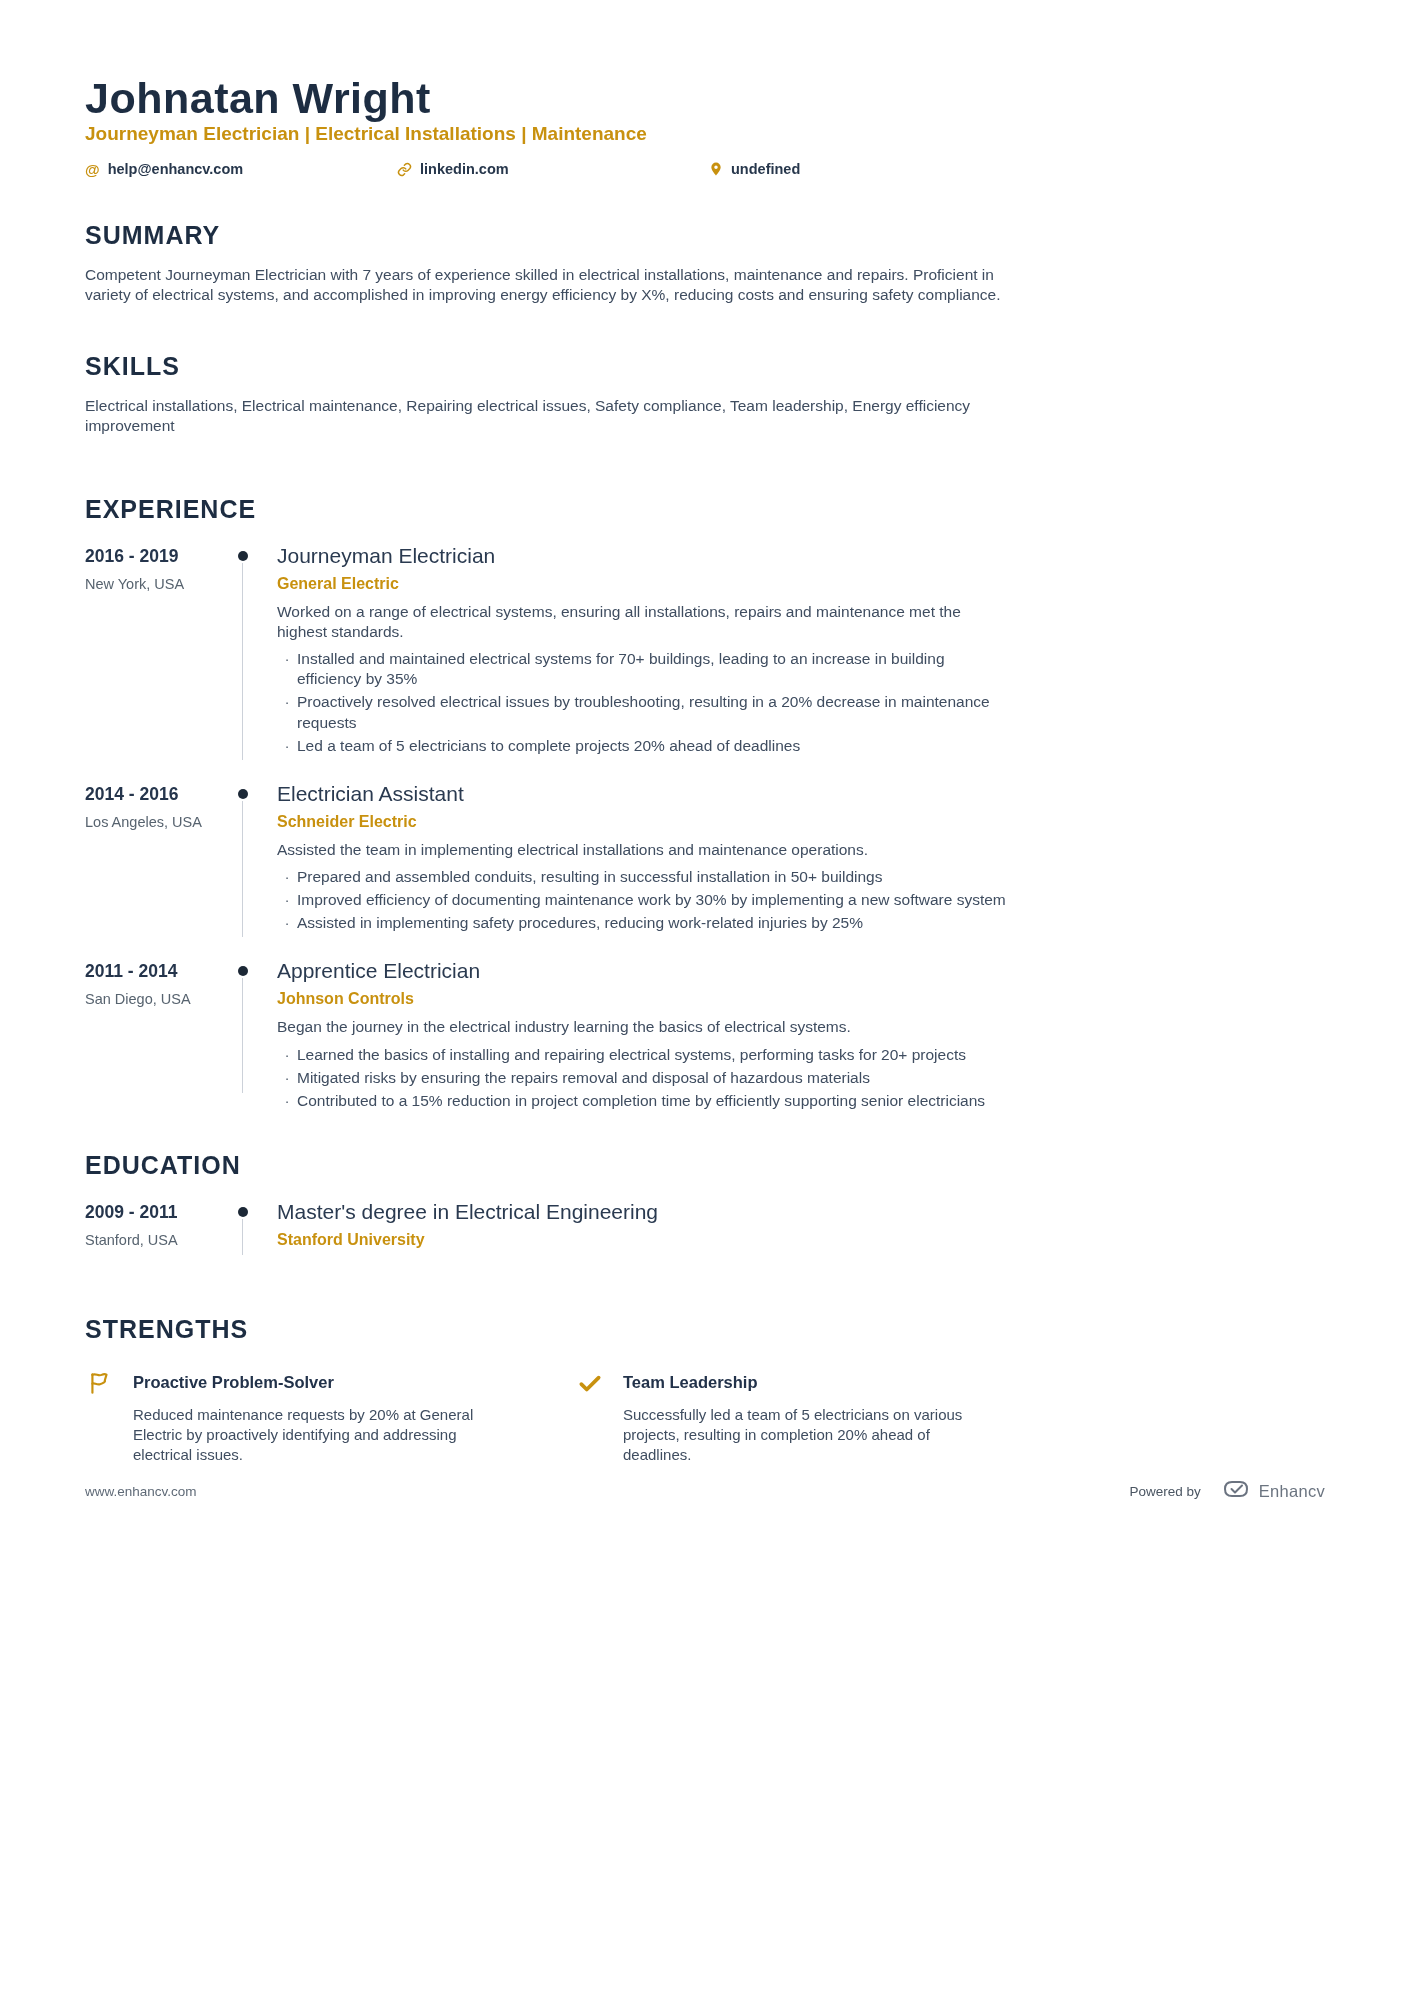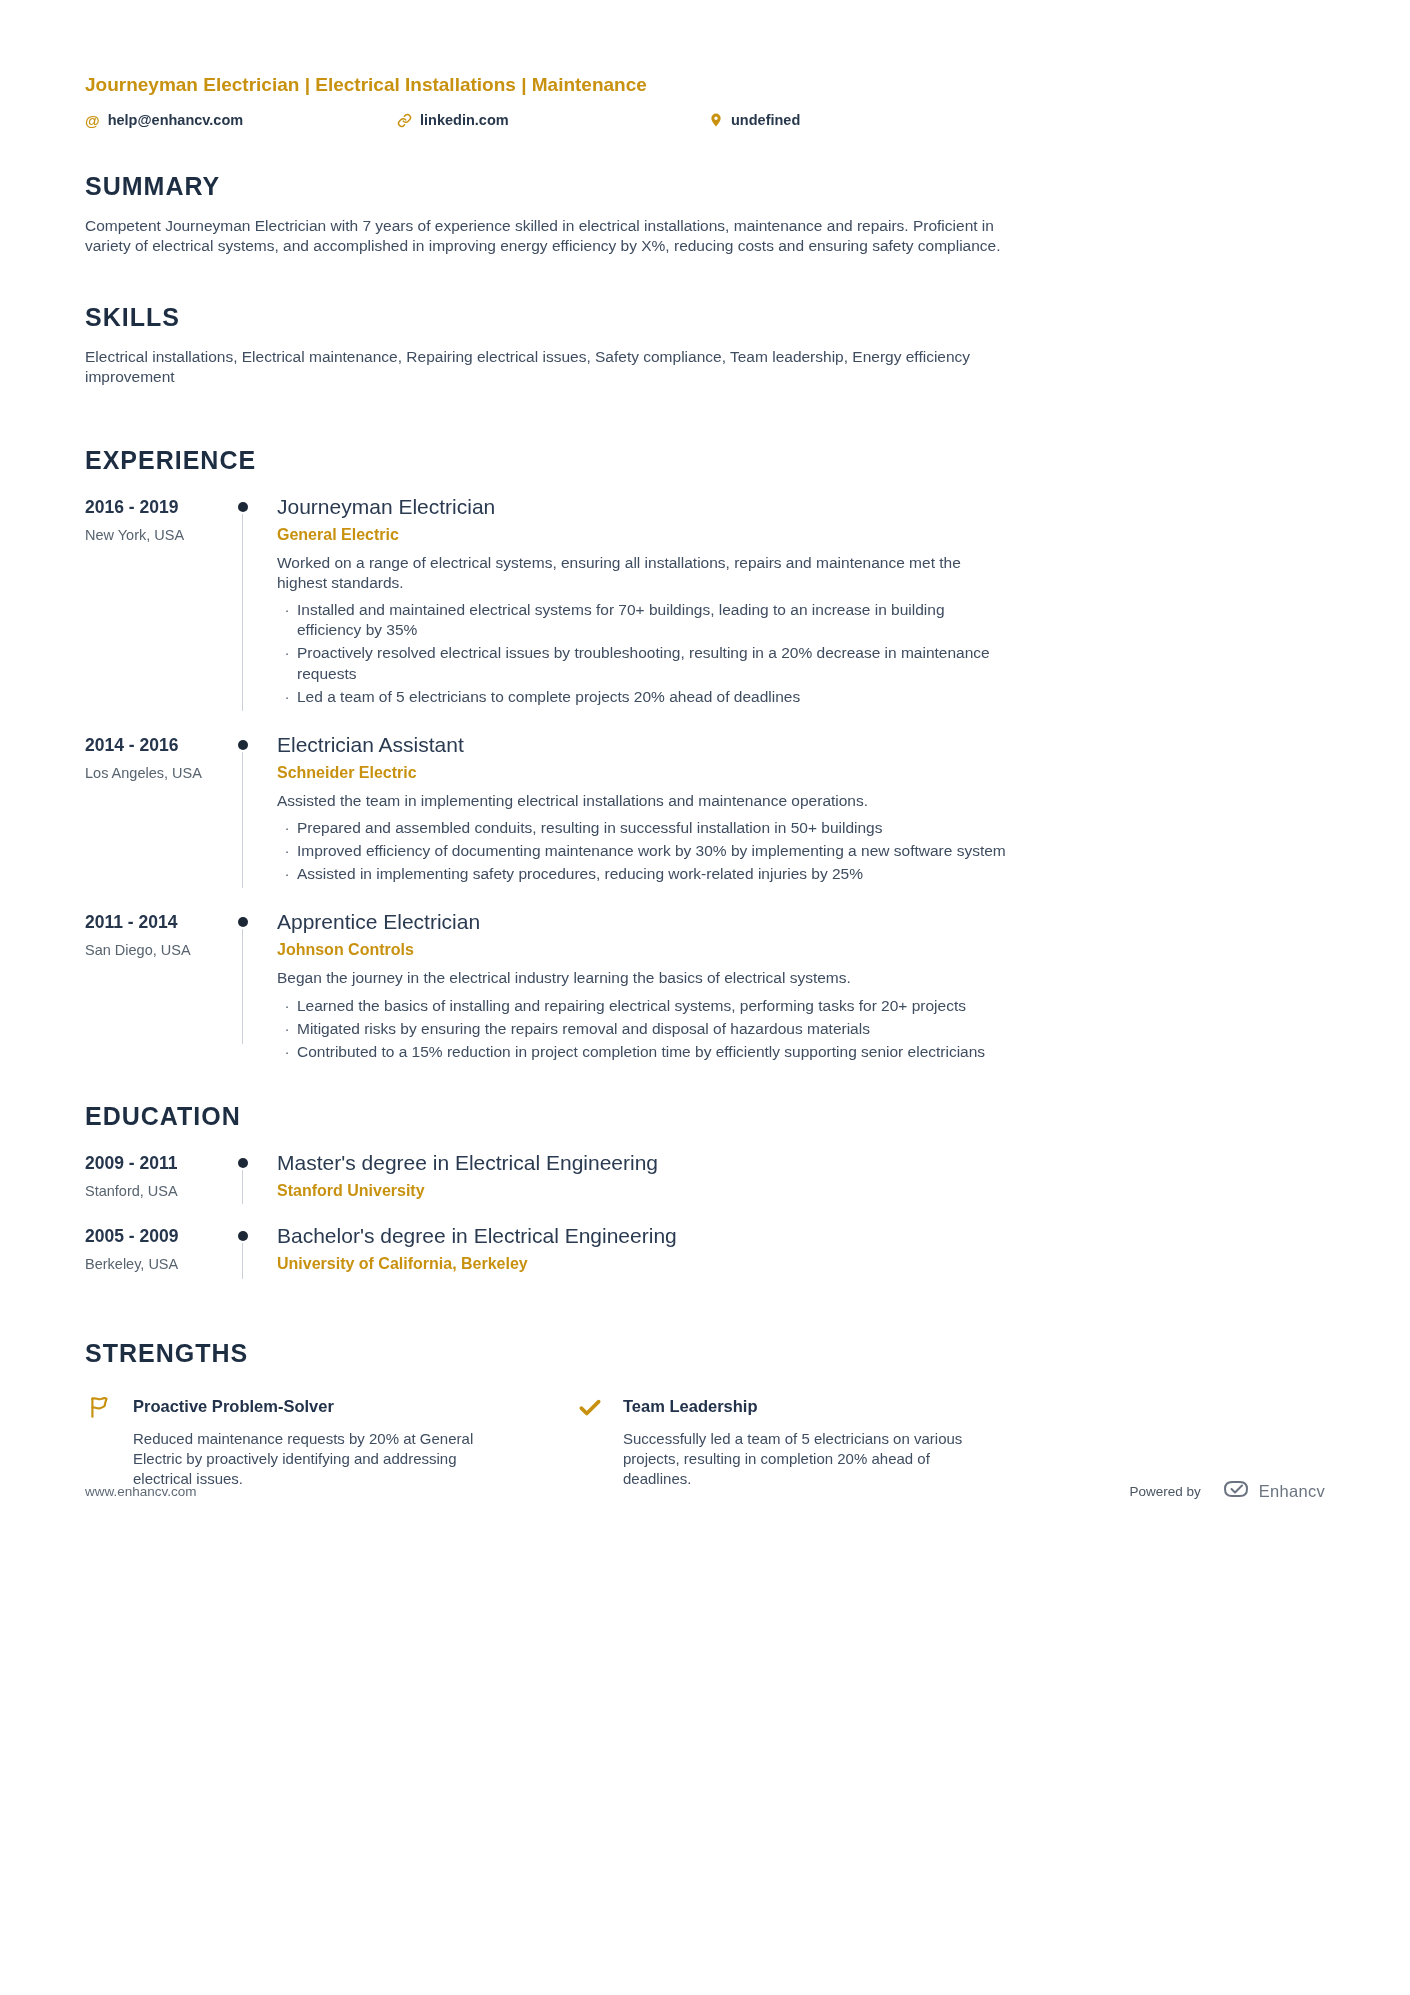--- a/index.html
+++ b/index.html
@@ -102,20 +102,21 @@
   .powered-label { font-size: 13.5px; color: #4a5562; }
   .brand { display: inline-flex; align-items: center; gap: 8px; cursor: pointer; }
   .brand-text { font-size: 16.5px; color: #6b7480; letter-spacing: 0.3px; }
 </style>
 </head>
 <body>
 
 <div class="page">
 
   <header>
+    <h1 class="name">Johnatan Wright</h1>
     <div class="headline">Journeyman Electrician | Electrical Installations | Maintenance</div>
     <div class="contacts">
       <span class="contact">
         <span class="cicon">@</span>
         <span>help@enhancv.com</span>
       </span>
       <span class="contact">
         <span class="cicon">
           <svg width="15" height="15" viewBox="0 0 24 24" fill="none" stroke="#c8910f" stroke-width="2.4" stroke-linecap="round" stroke-linejoin="round">
             <path d="M10 13a5 5 0 0 0 7.5.5l3-3a5 5 0 0 0-7-7l-1.7 1.7"></path>
@@ -254,34 +255,20 @@
         <div class="timeline">
           <span class="dot"></span>
           <span class="line"></span>
         </div>
         <div>
           <div class="entry-title">Master's degree in Electrical Engineering</div>
           <div class="entry-company">Stanford University</div>
         </div>
       </div>
 
-      <div class="entry">
-        <div>
-          <div class="entry-dates">2005 - 2009</div>
-          <div class="entry-loc">Berkeley, USA</div>
-        </div>
-        <div class="timeline">
-          <span class="dot"></span>
-          <span class="line"></span>
-        </div>
-        <div>
-          <div class="entry-title">Bachelor's degree in Electrical Engineering</div>
-          <div class="entry-company">University of California, Berkeley</div>
-        </div>
-      </div>
 
     </div>
   </section>
 
   <section class="section section-strengths">
     <h2 class="section-heading">STRENGTHS</h2>
     <div class="strengths-grid">
 
       <div class="strength">
         <div class="strength-head">

